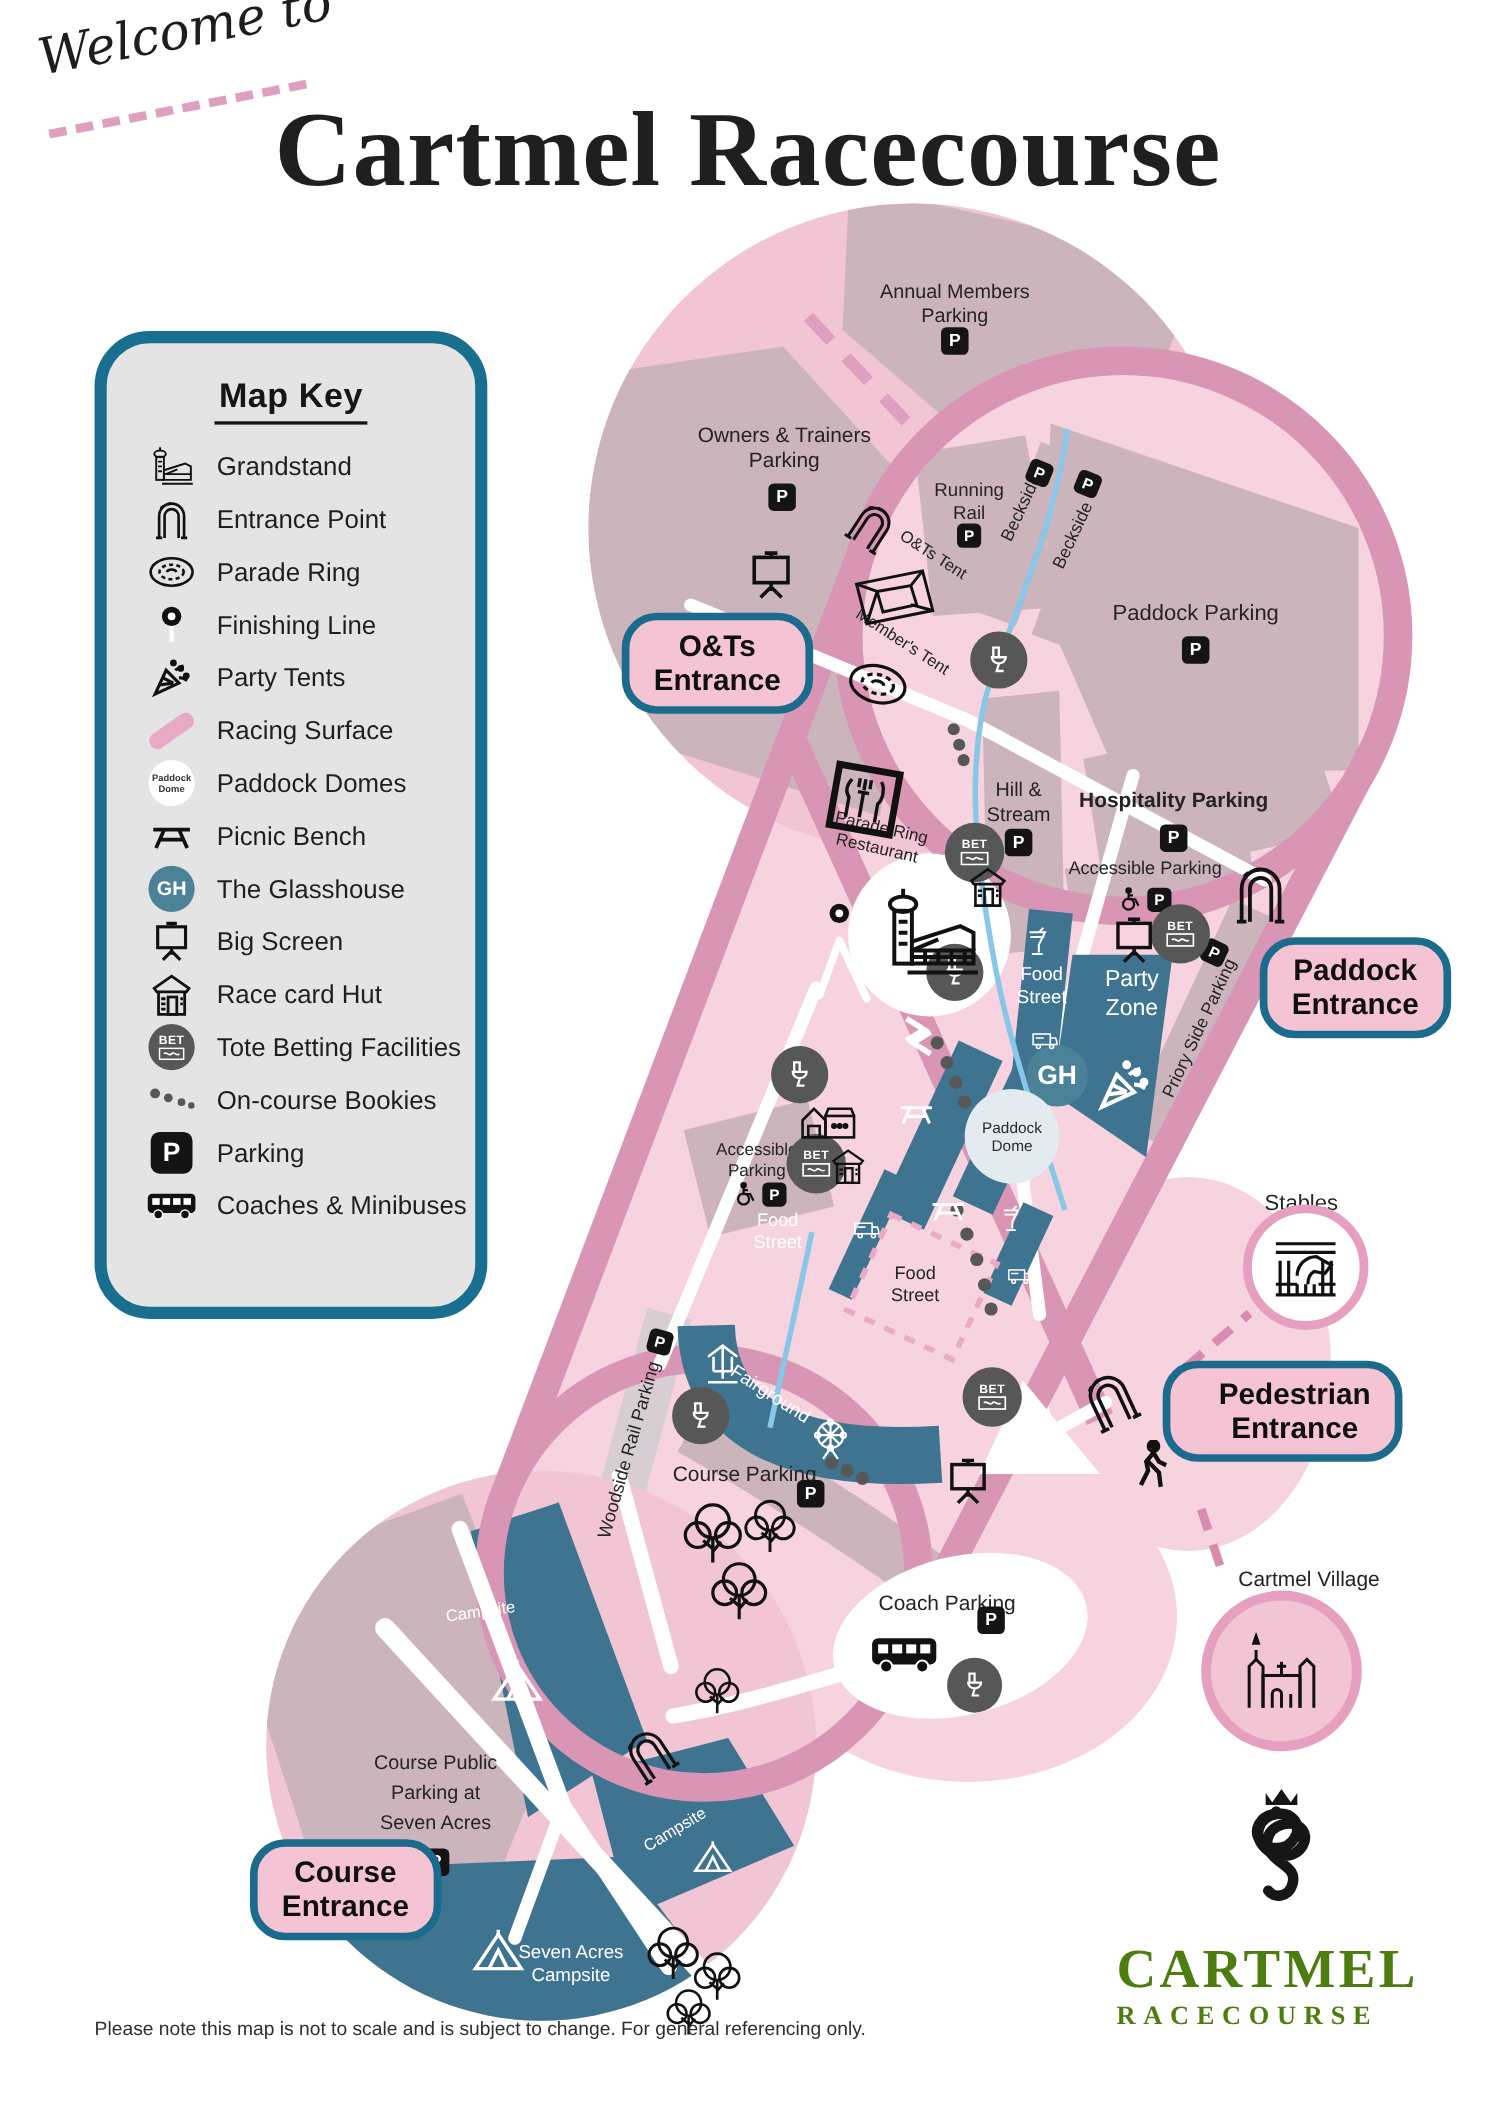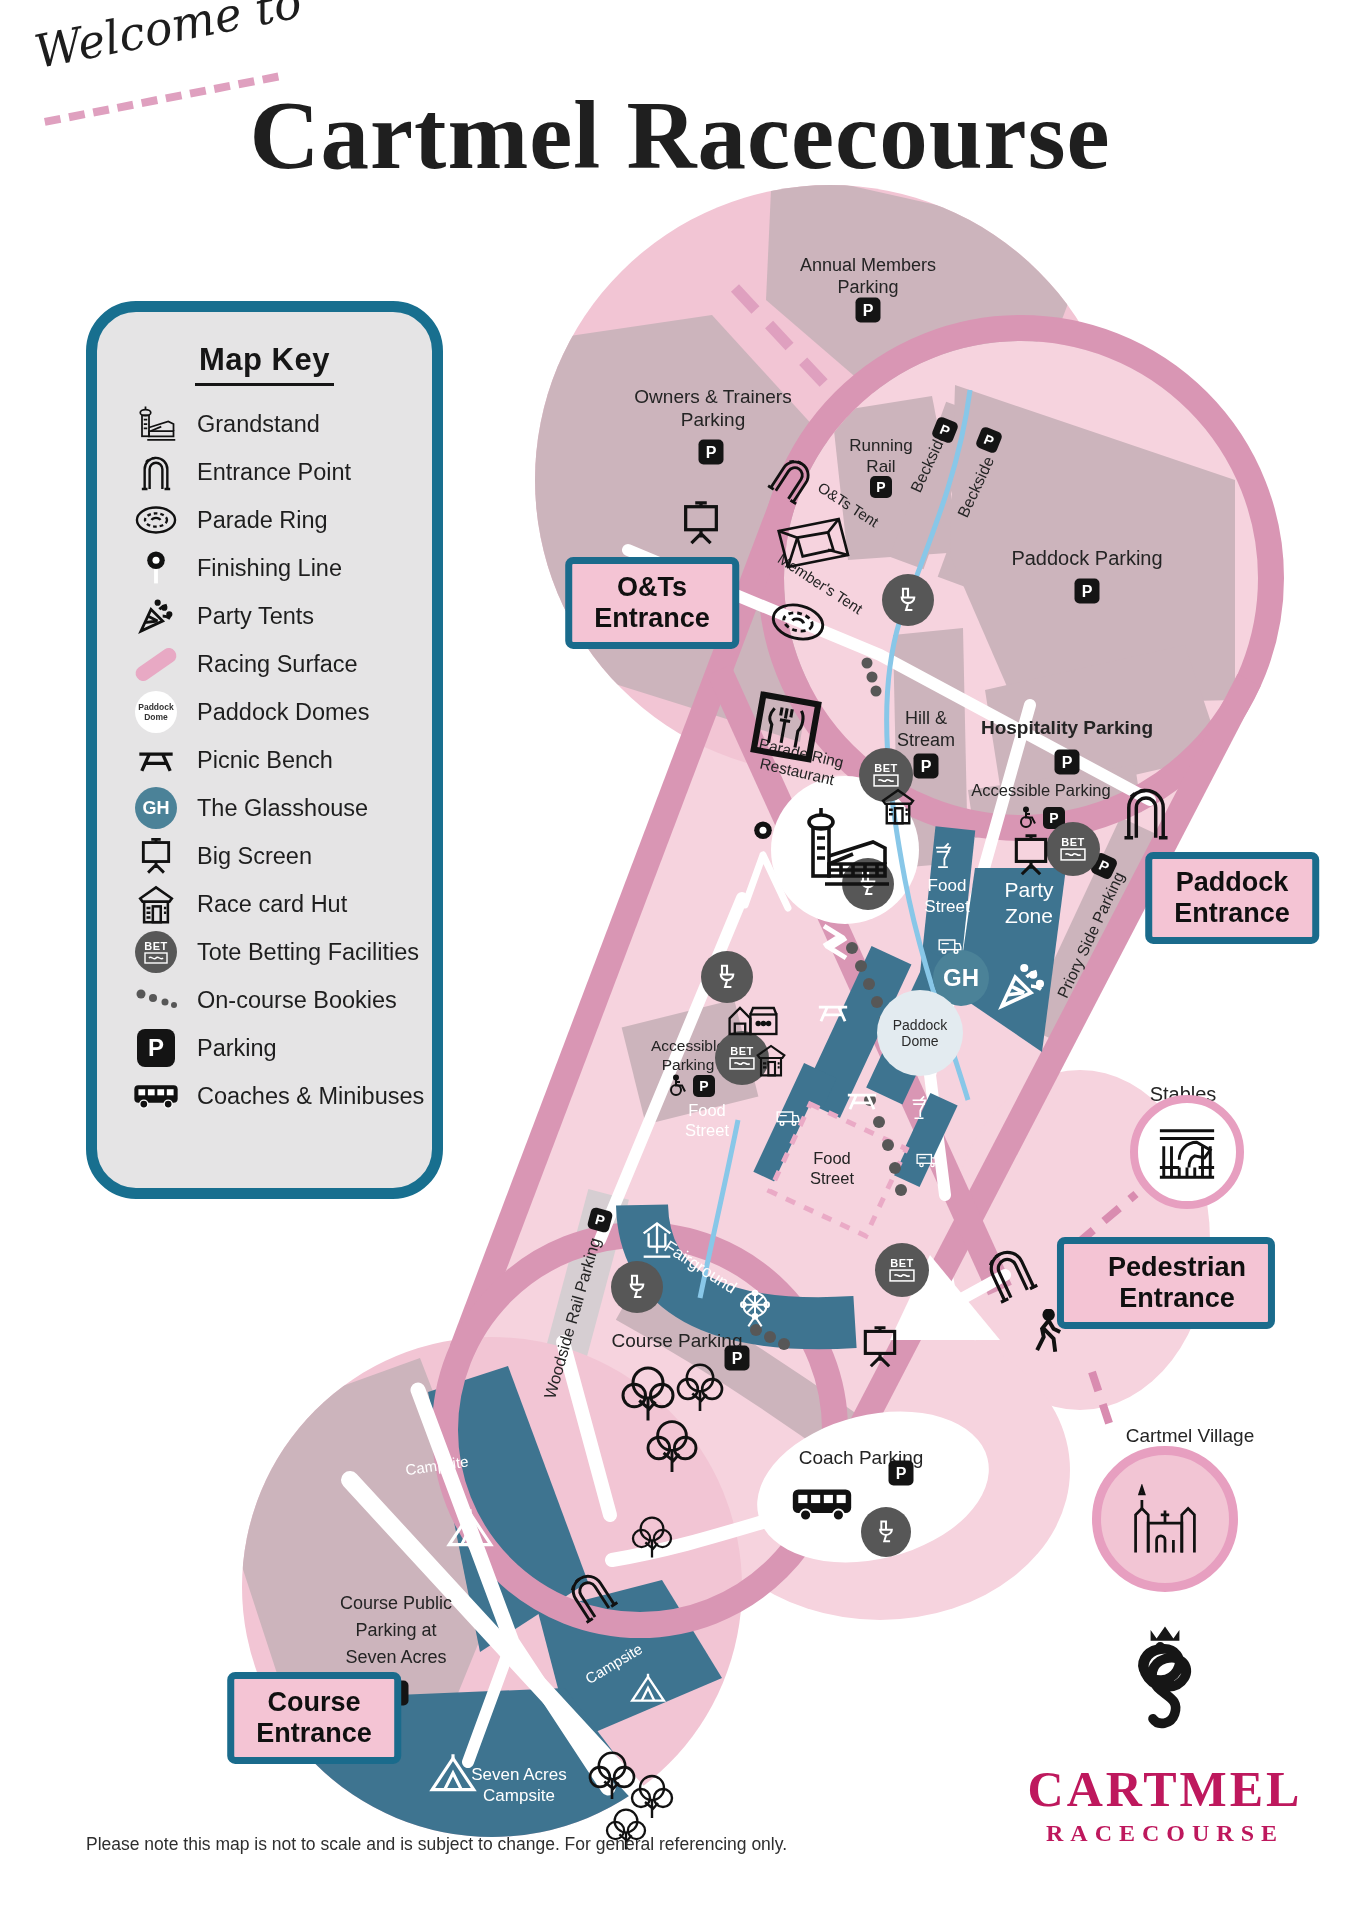--- a/index.html
+++ b/index.html
@@ -31,26 +31,26 @@
            display:flex;align-items:center;justify-content:center;font-size:16px;font-weight:700;
            transform:translate(-50%,-50%);}
   .p-badge.sm{width:22px;height:22px;font-size:14px;}
   .circ{position:absolute;border-radius:50%;transform:translate(-50%,-50%);display:flex;flex-direction:column;
         align-items:center;justify-content:center;}
   .dark{background:#575757;}
   .bet-lb{color:#fff;font-size:11px;font-weight:700;line-height:1;letter-spacing:.5px;}
   .gh-circ{background:#4b8298;color:#fff;font-weight:700;}
   .dome-circ{background:#e3ebf0;color:#2a2a2a;font-weight:500;text-align:center;white-space:pre-line;}
   .pill{position:absolute;transform:translate(-50%,-50%);background:#f4c4d4;border:7px solid #1a6b8c;
-        border-radius:8px;padding:8px 22px;font-size:27px;line-height:1.15;font-weight:700;color:#101010;
+        border-radius:32px;padding:8px 22px;font-size:27px;line-height:1.15;font-weight:700;color:#101010;
         text-align:center;white-space:pre-line;}
   .ring-circle{position:absolute;border-radius:50%;transform:translate(-50%,-50%);box-sizing:border-box;
                display:flex;align-items:center;justify-content:center;}
   
-  .logo{position:absolute;left:1015px;top:1618px;width:300px;text-align:center;color:#be185d;}
+  .logo{position:absolute;left:1015px;top:1618px;width:300px;text-align:left;color:#4d7c0f;}
   .logo .nm{font-family:"Liberation Serif",serif;font-weight:700;font-size:50px;letter-spacing:3px;margin-top:4px;}
   .logo .sub{font-family:"Liberation Serif",serif;font-weight:600;font-size:24px;letter-spacing:7px;margin-top:2px;}
   .footer{position:absolute;left:86px;top:1834px;font-size:17.5px;color:#2e2e2e;}
 </style>
 </head>
 <body>
 
 <div class="page">
 
   <svg class="r" style="left:0;top:0" width="1358" height="1920" viewBox="0 0 1358 1920">

